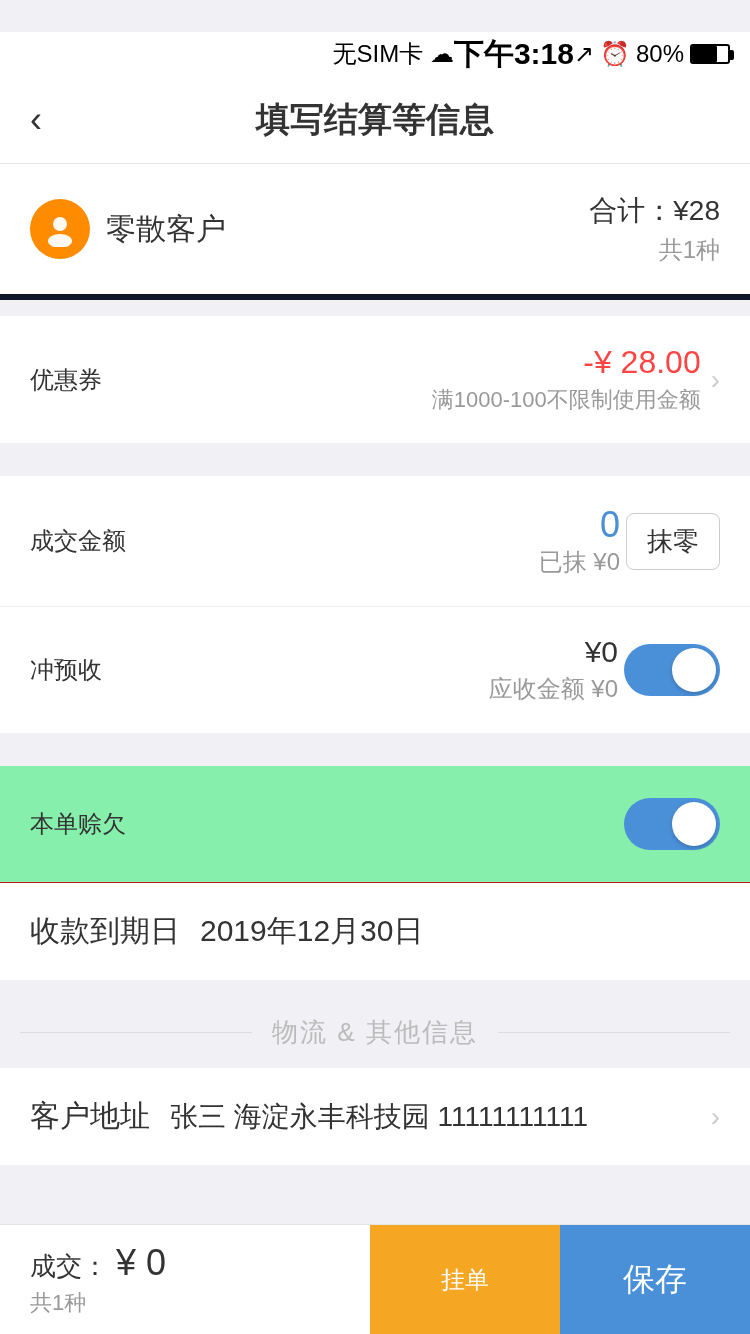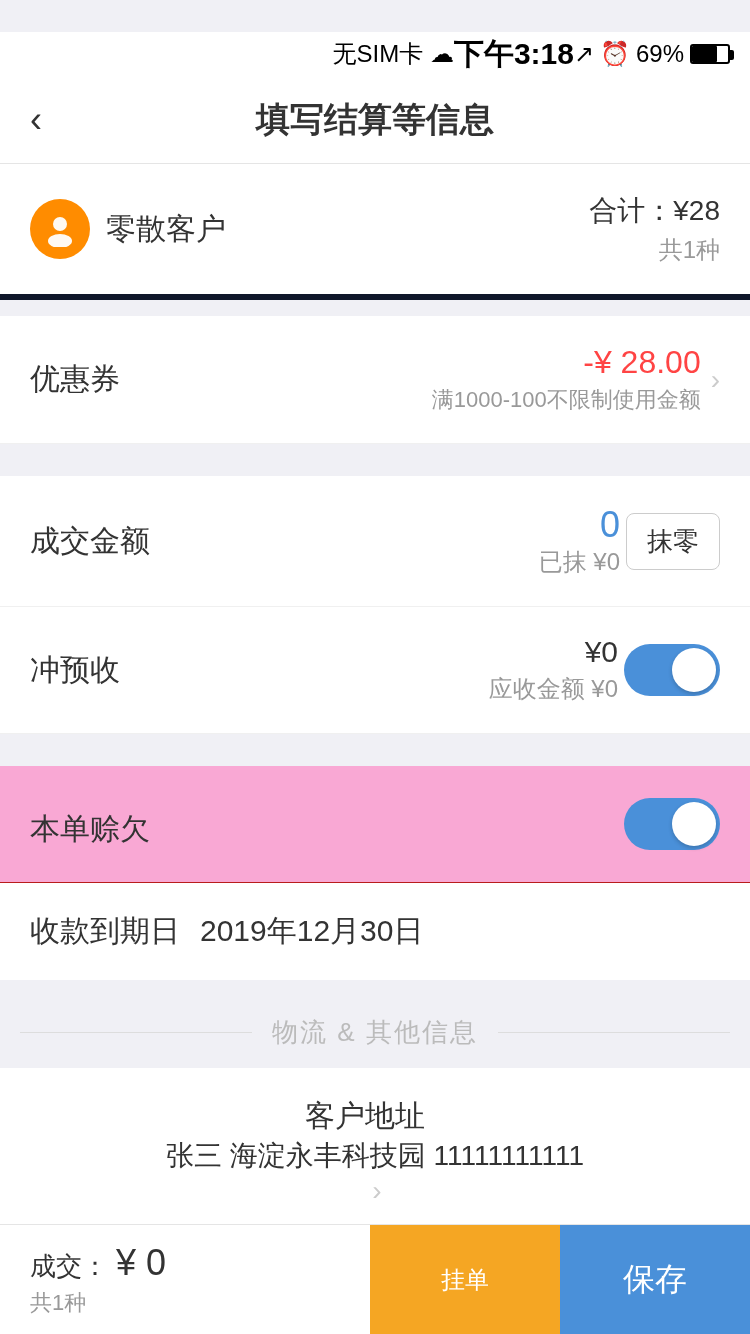--- a/index.html
+++ b/index.html
@@ -133,21 +133,21 @@
     .row-item {
       display: flex;
       align-items: center;
       justify-content: space-between;
       padding: 28px 30px;
       background: #fff;
       border-bottom: 1px solid #f0f0f0;
       min-height: 90px;
     }
     .row-label {
-      font-size: 30px;
+      font-size: 24px;
       color: #333;
       flex-shrink: 0;
     }
     .row-right {
       display: flex;
       align-items: center;
       gap: 6px;
     }
     .row-value-block {
       text-align: right;
@@ -227,24 +227,24 @@
 
     
     .separator-section {
       background: #f0f0f5;
       height: 16px;
     }
 
     
     .debt-row {
       display: flex;
-      align-items: flex-end;
+      align-items: center;
       justify-content: space-between;
       padding: 32px 30px;
-      background: #f9a8d4;
+      background: #86efac;
     }
 
     
     .due-date-row {
       display: flex;
       align-items: center;
       padding: 28px 30px;
       background: #fff;
       border-top: 1px solid #b91c1c;
     }
@@ -279,21 +279,20 @@
       margin: 0 20px;
     }
 
     
     .address-row {
       display: flex;
       align-items: center;
       justify-content: space-between;
       padding: 28px 30px;
       background: #fff;
-      flex-direction: column;
     }
     .address-label {
       font-size: 30px;
       color: #333;
       flex-shrink: 0;
       margin-right: 20px;
     }
     .address-value {
       font-size: 28px;
       color: #333;
@@ -360,21 +359,21 @@
 <body>
 
 <div class="status-bar">
   <div class="status-left">
     <span>无SIM卡 ☁</span>
   </div>
   <div class="status-center">下午3:18</div>
   <div class="status-right">
     <span>↗</span>
     <span>⏰</span>
-    <span>69%</span>
+    <span>80%</span>
     <span class="battery-icon">
       <div class="battery-fill"></div>
     </span>
   </div>
 </div>
 
 <div class="nav-bar">
   <span class="nav-back">‹</span>
   <span class="nav-title">填写结算等信息</span>
 </div>

